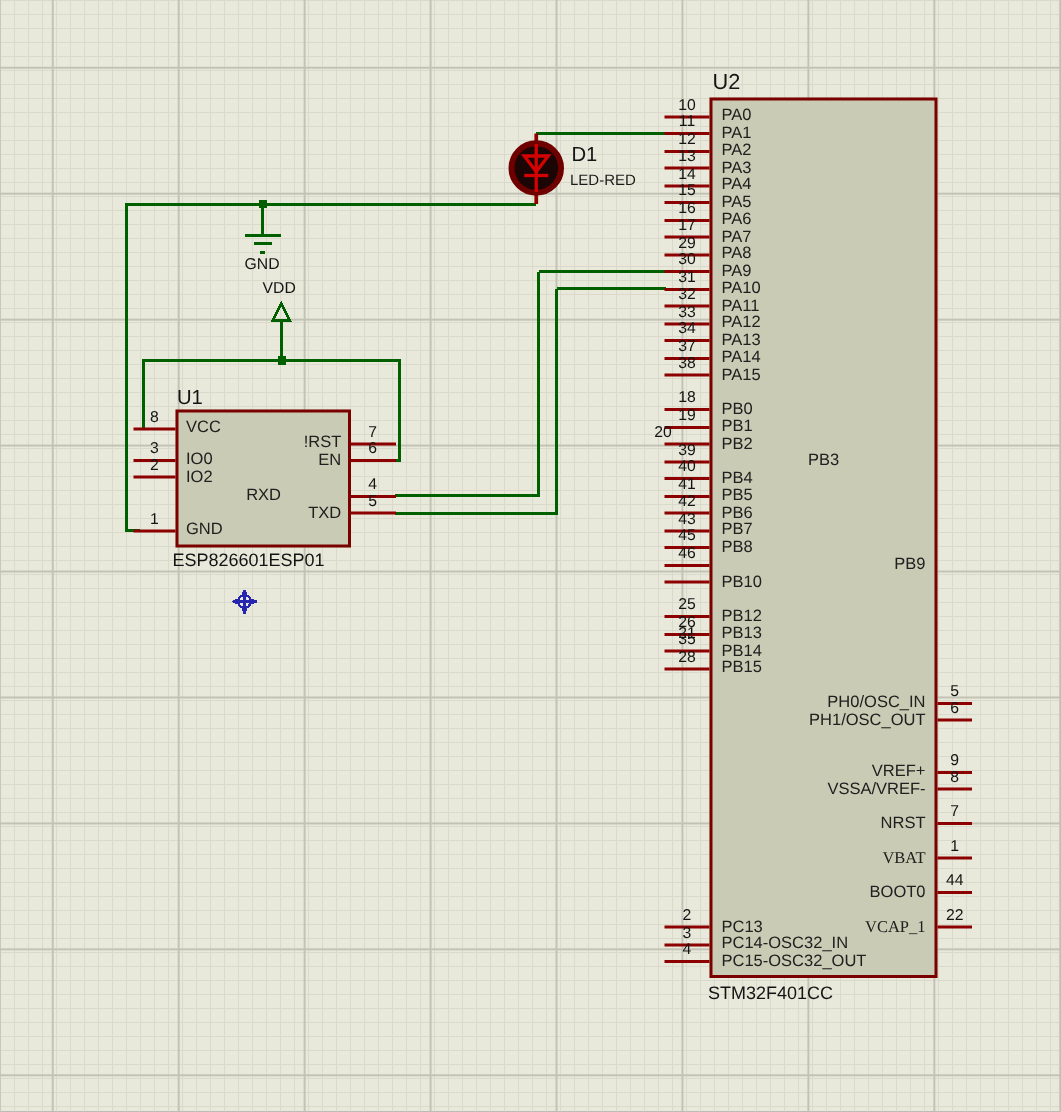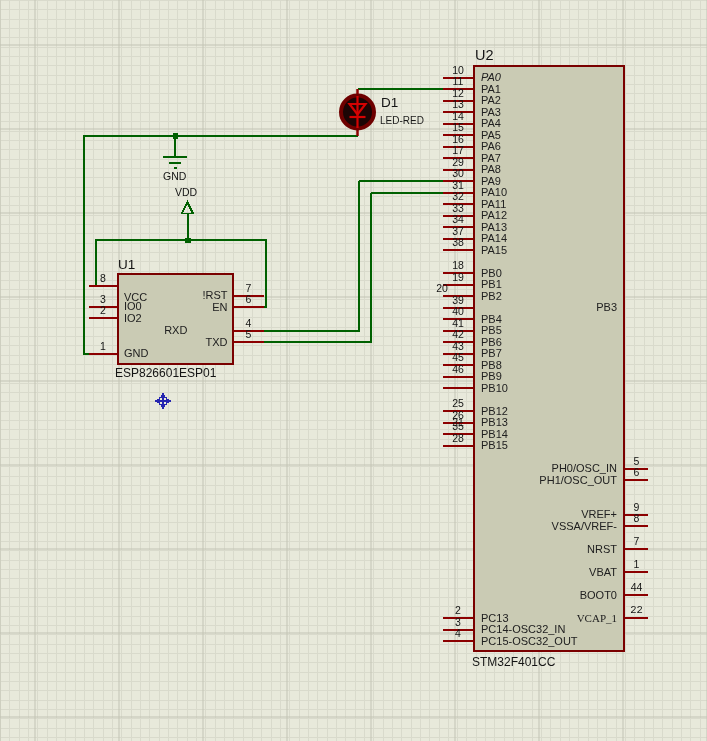--- a/index.html
+++ b/index.html
@@ -85,21 +85,21 @@
       <path d="M163,393 l-2.2,3 h4.4 Z M163,409 l-2.2,-3 h4.4 Z M155,401 l3,-2.2 v4.4 Z M171,401 l-3,-2.2 v4.4 Z" fill="#2626b0" stroke="none"></path>
     </g>
   </svg>
 
   <div class="chip" id="u2-body" style="left:473px;top:65px;width:152px;height:587px;"></div>
   <div class="chip" id="u1-body" style="left:117px;top:272.5px;width:116.5px;height:92.5px;"></div>
 
   <div id="pin-layer">
       <div class="stub" style="left: 443px; top: 76.5px; width: 30px;"></div>
       <div class="pin-num" style="left: 440px; top: 63.5px;">10</div>
-      <div class="pin-name" style="left: 481px; top: 71px; width: 136px; text-align: left; font-style: italic;">PA0</div>
+      <div class="pin-name" style="left: 481px; top: 71px; width: 136px; text-align: left;">PA0</div>
       <div class="stub" style="left: 443px; top: 88px; width: 30px;"></div>
       <div class="pin-num" style="left: 440px; top: 75px;">11</div>
       <div class="pin-name" style="left: 481px; top: 82.5px; width: 136px; text-align: left;">PA1</div>
       <div class="stub" style="left: 443px; top: 99.5px; width: 30px;"></div>
       <div class="pin-num" style="left: 440px; top: 86.5px;">12</div>
       <div class="pin-name" style="left: 481px; top: 94px; width: 136px; text-align: left;">PA2</div>
       <div class="stub" style="left: 443px; top: 111px; width: 30px;"></div>
       <div class="pin-num" style="left: 440px; top: 98px;">13</div>
       <div class="pin-name" style="left: 481px; top: 105.5px; width: 136px; text-align: left;">PA3</div>
       <div class="stub" style="left: 443px; top: 122.5px; width: 30px;"></div>
@@ -142,39 +142,39 @@
       <div class="pin-num" style="left: 440px; top: 259px;">18</div>
       <div class="pin-name" style="left: 481px; top: 266.5px; width: 136px; text-align: left;">PB0</div>
       <div class="stub" style="left: 443px; top: 283.5px; width: 30px;"></div>
       <div class="pin-num" style="left: 440px; top: 270.5px;">19</div>
       <div class="pin-name" style="left: 481px; top: 278px; width: 136px; text-align: left;">PB1</div>
       <div class="stub" style="left: 443px; top: 295px; width: 30px;"></div>
       <div class="pin-num" style="left: 424px; top: 282px;">20</div>
       <div class="pin-name" style="left: 481px; top: 289.5px; width: 136px; text-align: left;">PB2</div>
       <div class="stub" style="left: 443px; top: 306.5px; width: 30px;"></div>
       <div class="pin-num" style="left: 440px; top: 293.5px;">39</div>
-      <div class="pin-name" style="left: 481px; top: 301px; width: 136px; text-align: right;">PB3</div>
+      <div class="pin-name" style="left: 481px; top: 301px; width: 136px; text-align: center;">PB3</div>
       <div class="stub" style="left: 443px; top: 318px; width: 30px;"></div>
       <div class="pin-num" style="left: 440px; top: 305px;">40</div>
       <div class="pin-name" style="left: 481px; top: 312.5px; width: 136px; text-align: left;">PB4</div>
       <div class="stub" style="left: 443px; top: 329.5px; width: 30px;"></div>
       <div class="pin-num" style="left: 440px; top: 316.5px;">41</div>
       <div class="pin-name" style="left: 481px; top: 324px; width: 136px; text-align: left;">PB5</div>
       <div class="stub" style="left: 443px; top: 341px; width: 30px;"></div>
       <div class="pin-num" style="left: 440px; top: 328px;">42</div>
       <div class="pin-name" style="left: 481px; top: 335.5px; width: 136px; text-align: left;">PB6</div>
       <div class="stub" style="left: 443px; top: 352.5px; width: 30px;"></div>
       <div class="pin-num" style="left: 440px; top: 339.5px;">43</div>
       <div class="pin-name" style="left: 481px; top: 347px; width: 136px; text-align: left;">PB7</div>
       <div class="stub" style="left: 443px; top: 364px; width: 30px;"></div>
       <div class="pin-num" style="left: 440px; top: 351px;">45</div>
       <div class="pin-name" style="left: 481px; top: 358.5px; width: 136px; text-align: left;">PB8</div>
       <div class="stub" style="left: 443px; top: 375.5px; width: 30px;"></div>
       <div class="pin-num" style="left: 440px; top: 362.5px;">46</div>
-      <div class="pin-name" style="left: 481px; top: 370px; width: 136px; text-align: left;">PB9</div>
+      <div class="pin-name" style="left: 481px; top: 370px; width: 136px; text-align: right;">PB9</div>
       <div class="stub" style="left: 443px; top: 387px; width: 30px;"></div>
       <div class="pin-num" style="left: 440px; top: 374px; margin-top: 42px;">21</div>
       <div class="pin-name" style="left: 481px; top: 381.5px; width: 136px; text-align: left;">PB10</div>
       <div class="stub" style="left: 443px; top: 410px; width: 30px;"></div>
       <div class="pin-num" style="left: 440px; top: 397px;">25</div>
       <div class="pin-name" style="left: 481px; top: 404.5px; width: 136px; text-align: left;">PB12</div>
       <div class="stub" style="left: 443px; top: 421.5px; width: 30px;"></div>
       <div class="pin-num" style="left: 440px; top: 408.5px;">26</div>
       <div class="pin-name" style="left: 481px; top: 416px; width: 136px; text-align: left;">PB13</div>
       <div class="stub" style="left: 443px; top: 433px; width: 30px;"></div>
@@ -202,30 +202,30 @@
       <div class="pin-num" style="left: 618.5px; top: 500.5px;">9</div>
       <div class="pin-name" style="left: 481px; top: 508px; width: 136px; text-align: right;">VREF+</div>
       <div class="stub" style="left: 625px; top: 525px; width: 23px;"></div>
       <div class="pin-num" style="left: 618.5px; top: 512px;">8</div>
       <div class="pin-name" style="left: 481px; top: 519.5px; width: 136px; text-align: right;">VSSA/VREF-</div>
       <div class="stub" style="left: 625px; top: 548px; width: 23px;"></div>
       <div class="pin-num" style="left: 618.5px; top: 535px;">7</div>
       <div class="pin-name" style="left: 481px; top: 542.5px; width: 136px; text-align: right;">NRST</div>
       <div class="stub" style="left: 625px; top: 571px; width: 23px;"></div>
       <div class="pin-num" style="left: 618.5px; top: 558px;">1</div>
-      <div class="pin-name" style="left: 481px; top: 565.5px; width: 136px; text-align: right;">VBAT</div>
+      <div class="pin-name" style="left: 481px; top: 565.5px; width: 136px; text-align: right; font-family: Liberation Serif, serif;">VBAT</div>
       <div class="stub" style="left: 625px; top: 594px; width: 23px;"></div>
       <div class="pin-num" style="left: 618.5px; top: 581px;">44</div>
       <div class="pin-name" style="left: 481px; top: 588.5px; width: 136px; text-align: right;">BOOT0</div>
       <div class="stub" style="left: 625px; top: 617px; width: 23px;"></div>
-      <div class="pin-num" style="left: 618.5px; top: 604px; font-family: Liberation Mono, monospace;">22</div>
+      <div class="pin-num" style="left: 618.5px; top: 604px;">22</div>
       <div class="pin-name" style="left: 481px; top: 611.5px; width: 136px; text-align: right; font-family: Liberation Serif, serif;">VCAP_1</div>
       <div class="stub" style="left: 89px; top: 284.5px; width: 28px;"></div>
       <div class="pin-num" style="left: 85px; top: 271.5px;">8</div>
-      <div class="pin-name" style="left: 124px; top: 279px; width: 103.5px; text-align: left; margin-top: 12px;">VCC</div>
+      <div class="pin-name" style="left: 124px; top: 279px; width: 103.5px; text-align: left;">VCC</div>
       <div class="stub" style="left: 89px; top: 305.5px; width: 28px;"></div>
       <div class="pin-num" style="left: 85px; top: 292.5px;">3</div>
       <div class="pin-name" style="left: 124px; top: 300px; width: 103.5px; text-align: left;">IO0</div>
       <div class="stub" style="left: 89px; top: 317px; width: 28px;"></div>
       <div class="pin-num" style="left: 85px; top: 304px;">2</div>
       <div class="pin-name" style="left: 124px; top: 311.5px; width: 103.5px; text-align: left;">IO2</div>
       <div class="stub" style="left: 89px; top: 352.5px; width: 28px;"></div>
       <div class="pin-num" style="left: 85px; top: 339.5px;">1</div>
       <div class="pin-name" style="left: 124px; top: 347px; width: 103.5px; text-align: left;">GND</div>
       <div class="stub" style="left: 233.5px; top: 294.5px; width: 30px;"></div>

